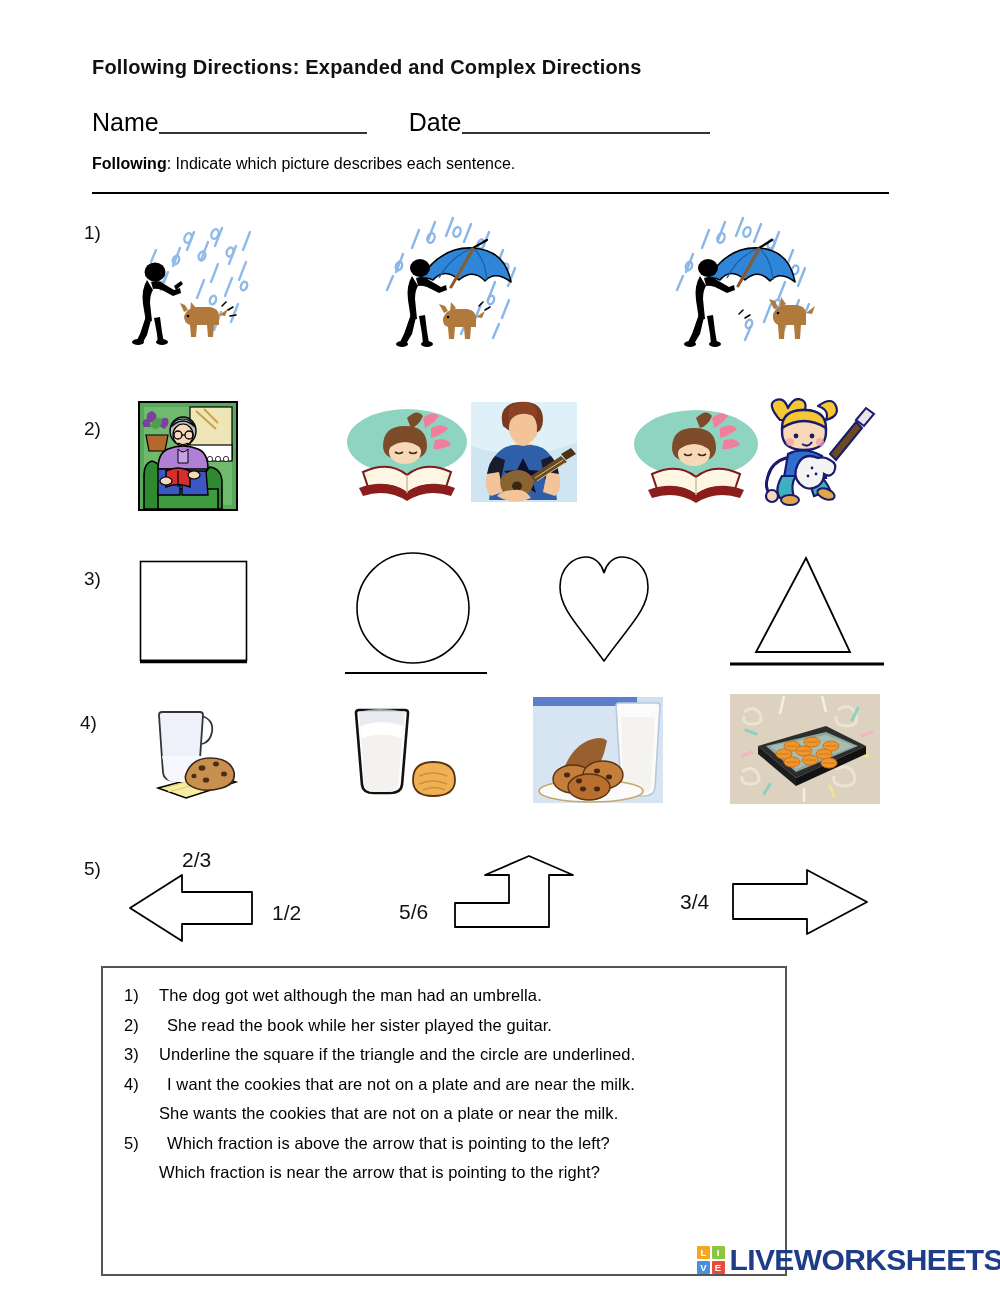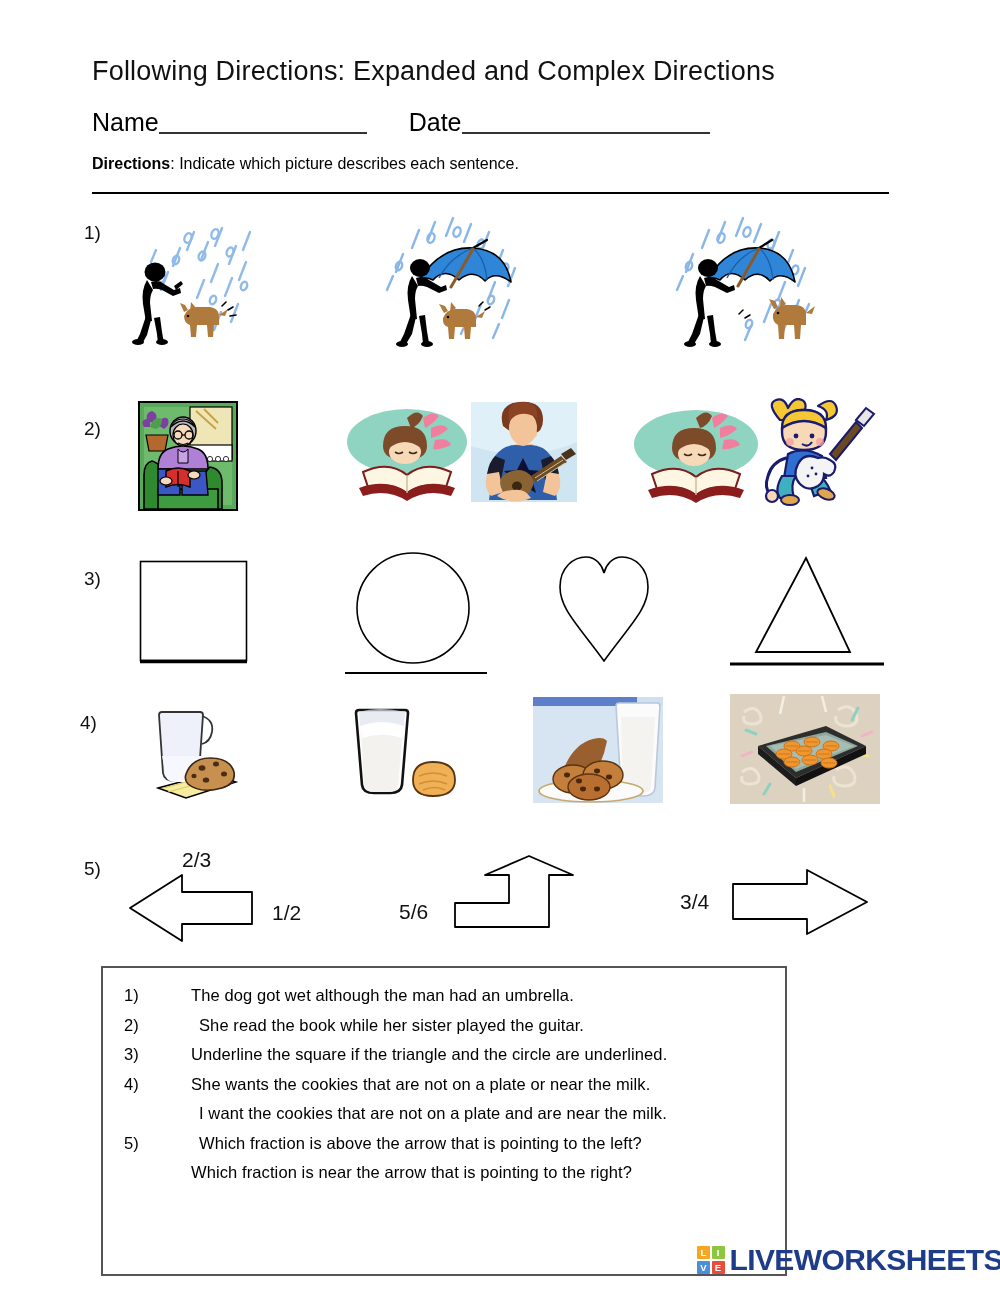--- a/index.html
+++ b/index.html
@@ -12,21 +12,21 @@
     position: relative;
     font-family: "Liberation Sans", sans-serif;
     color: #000;
     overflow: hidden;
   }
 
   
   .header { position: absolute; left: 0; top: 0; width: 1000px; }
   .worksheet-title {
     position: absolute; left: 92px; top: 56px;
-    font-size: 27px; font-weight: 400; letter-spacing: .2px;
+    font-size: 20px; font-weight: 700; letter-spacing: .2px;
     white-space: nowrap; color: #111;
   }
   .namedate { position: absolute; left: 92px; top: 108px; font-size: 25px; white-space: nowrap; }
   .namedate .lbl { display: inline-block; }
   .rule-inline {
     display: inline-block; border-bottom: 2px solid #333;
     vertical-align: -3px; height: 18px;
   }
   .rule-name { width: 208px; }
   .rule-date { width: 248px; }
@@ -79,21 +79,21 @@
     border: 2px solid #555;
     background: #fff;
   }
   .sentence-list {
     position: absolute; left: 12px; top: 13px;
     width: 660px;
   }
   .s-item { display: flex; font-size: 16.5px; line-height: 29.5px; letter-spacing: .1px; }
   .s-num { width: 44px; flex: none; padding-left: 9px; }
   .s-lines { flex: 1; }
-  .s-line { white-space: nowrap; margin-left: 32px; }
+  .s-line { white-space: nowrap; }
   .s-line.sub { padding-left: 8px; }
 
   
   .lw-logo {
     position: absolute; left: 697px; top: 1243px;
     display: flex; align-items: center; gap: 5px;
   }
   .lw-blocks {
     display: grid; grid-template-columns: 13px 13px; grid-template-rows: 13px 13px;
     gap: 1.5px;
@@ -113,21 +113,21 @@
 <body>
 
 <div class="header">
   <div class="worksheet-title">Following Directions:  Expanded and Complex Directions</div>
 
   <div class="namedate">
     <span class="lbl">Name</span><span class="rule-inline rule-name"></span><span class="gap-md"></span><span class="lbl">Date</span><span class="rule-inline rule-date"></span>
   </div>
 
   <div class="directions">
-    <b>Directions</b><span>:  Indicate which picture describes each sentence.</span>
+    <b>Following</b><span>:  Indicate which picture describes each sentence.</span>
   </div>
 
   <div class="hr-main"></div>
 </div>
 
 <div class="row" style="top:0">
   <div class="row-num" style="left:84px; top:222px;">1)</div>
 
   <div class="rain-scene" style="left:118px; top:208px;">
     <svg class="rain-svg" viewBox="0 0 180 150">
@@ -644,22 +644,22 @@
     <div class="s-item">
       <div class="s-num">3)</div>
       <div class="s-lines">
         <div class="s-line">Underline the square if the triangle and the circle are underlined.</div>
       </div>
     </div>
 
     <div class="s-item">
       <div class="s-num">4)</div>
       <div class="s-lines">
+        <div class="s-line sub">I want the cookies that are not on a plate and are near the milk.</div>
         <div class="s-line">She wants the cookies that are not on a plate or near the milk.</div>
-        <div class="s-line sub">I want the cookies that are not on a plate and are near the milk.</div>
       </div>
     </div>
 
     <div class="s-item">
       <div class="s-num">5)</div>
       <div class="s-lines">
         <div class="s-line sub">Which fraction is above the arrow that is pointing to the left?</div>
         <div class="s-line">Which fraction is near the arrow that is pointing to the right?</div>
       </div>
     </div>

